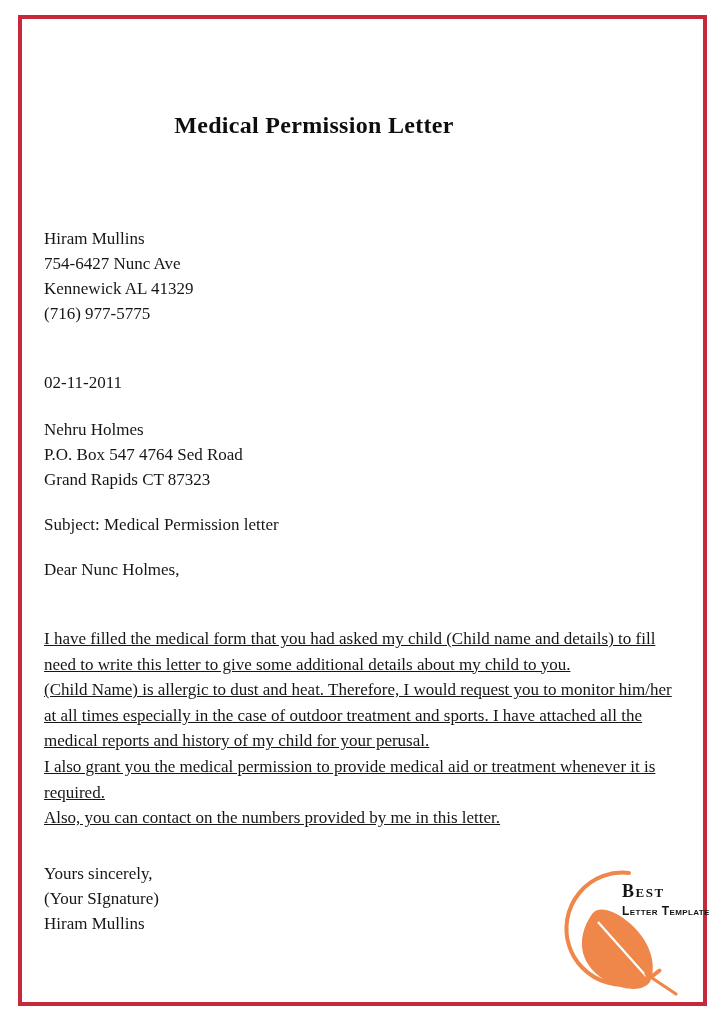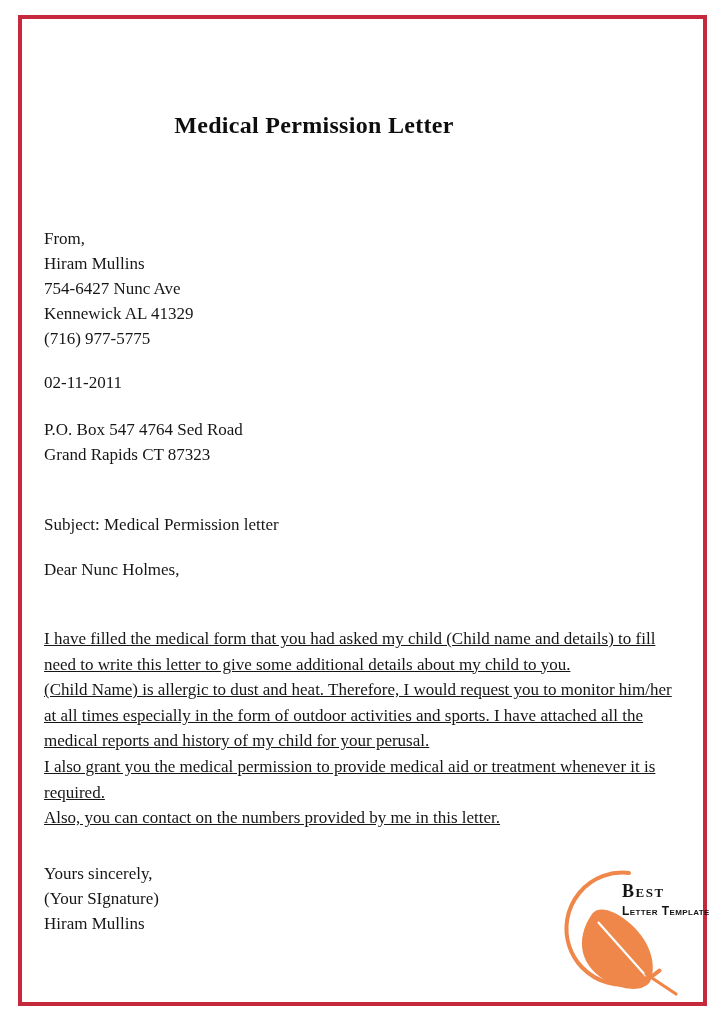--- a/index.html
+++ b/index.html
@@ -73,43 +73,43 @@
   }
 </style>
 </head>
 <body>
 
 <div class="page-frame"></div>
 
 <div class="letter-title">Medical Permission Letter</div>
 
 <div class="tblock from-block">
-  <div>From,</div>
   <div>Hiram Mullins</div>
   <div>754-6427 Nunc Ave</div>
   <div>Kennewick AL 41329</div>
   <div>(716) 977-5775</div>
 </div>
 
 <div class="tblock date-block">02-11-2011</div>
 
 <div class="tblock to-block">
+  <div>Nehru Holmes</div>
   <div>P.O. Box 547 4764 Sed Road</div>
   <div>Grand Rapids CT 87323</div>
 </div>
 
 <div class="tblock subject-block">Subject: Medical Permission letter</div>
 
 <div class="tblock salutation-block">Dear Nunc Holmes,</div>
 
 <div class="tblock body" style="top:626px;text-decoration:underline;">
   <div>I have filled the medical form that you had asked my child (Child name and details) to fill</div>
   <div>need to write this letter to give some additional details about my child to you.</div>
   <div>(Child Name) is allergic to dust and heat. Therefore, I would request you to monitor him/her</div>
-  <div>at all times especially in the form of outdoor activities and sports. I have attached all the</div>
+  <div>at all times especially in the case of outdoor treatment and sports. I have attached all the</div>
   <div>medical reports and history of my child for your perusal.</div>
   <div>I also grant you the medical permission to provide medical aid or treatment whenever it is</div>
   <div>required.</div>
   <div>Also, you can contact on the numbers provided by me in this letter.</div>
 </div>
 
 <div class="tblock closing-block">
   <div>Yours sincerely,</div>
   <div>(Your SIgnature)</div>
   <div>Hiram Mullins</div>

